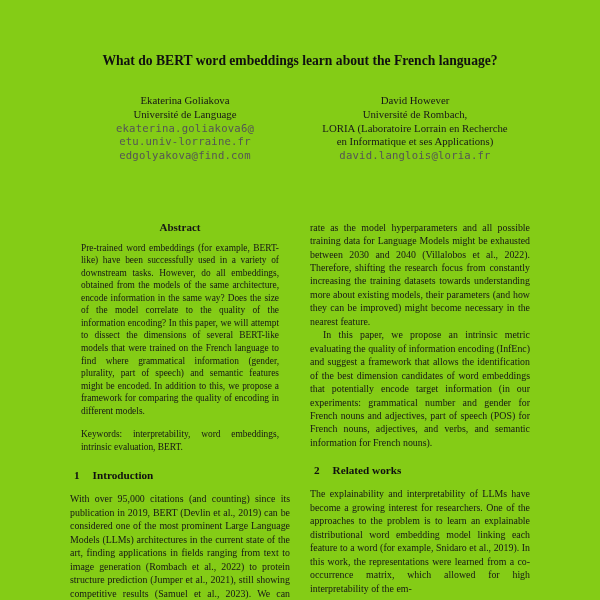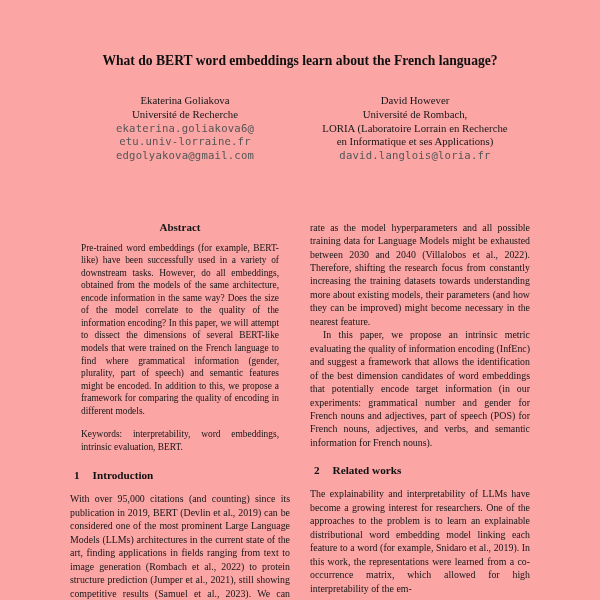--- a/index.html
+++ b/index.html
@@ -7,21 +7,21 @@
   body {
     width: 600px; height: 600px;
     font-family: "Liberation Serif", serif;
     color: #161616;
     -webkit-font-smoothing: antialiased;
   }
   .page {
     width: 600px; height: 600px;
     padding: 52px 70px 0 70px;
     overflow: hidden;
-    background: #fca5a5;
+    background: #84cc16;
   }
   .title {
     font-size: 13.6px;
     font-weight: bold;
     text-align: center;
     line-height: 1.3;
     color: #101010;
   }
   .authors {
     display: flex;
@@ -79,24 +79,24 @@
 </head>
 <body>
 
 <div class="page">
 
   <h1 class="title">What do BERT word embeddings learn about the French language?</h1>
 
   <div class="authors">
     <div class="author">
       <div class="author-name">Ekaterina Goliakova</div>
-      <div class="author-affil">Université de Recherche</div>
+      <div class="author-affil">Université de Language</div>
       <div class="mono">ekaterina.goliakova6@</div>
       <div class="mono">etu.univ-lorraine.fr</div>
-      <div class="mono">edgolyakova@gmail.com</div>
+      <div class="mono">edgolyakova@find.com</div>
     </div>
     <div class="author">
       <div class="author-name">David However</div>
       <div class="author-affil">Université de Rombach,</div>
       <div class="author-affil">LORIA (Laboratoire Lorrain en Recherche</div>
       <div class="author-affil">en Informatique et ses Applications)</div>
       <div class="mono">david.langlois@loria.fr</div>
     </div>
   </div>
 

